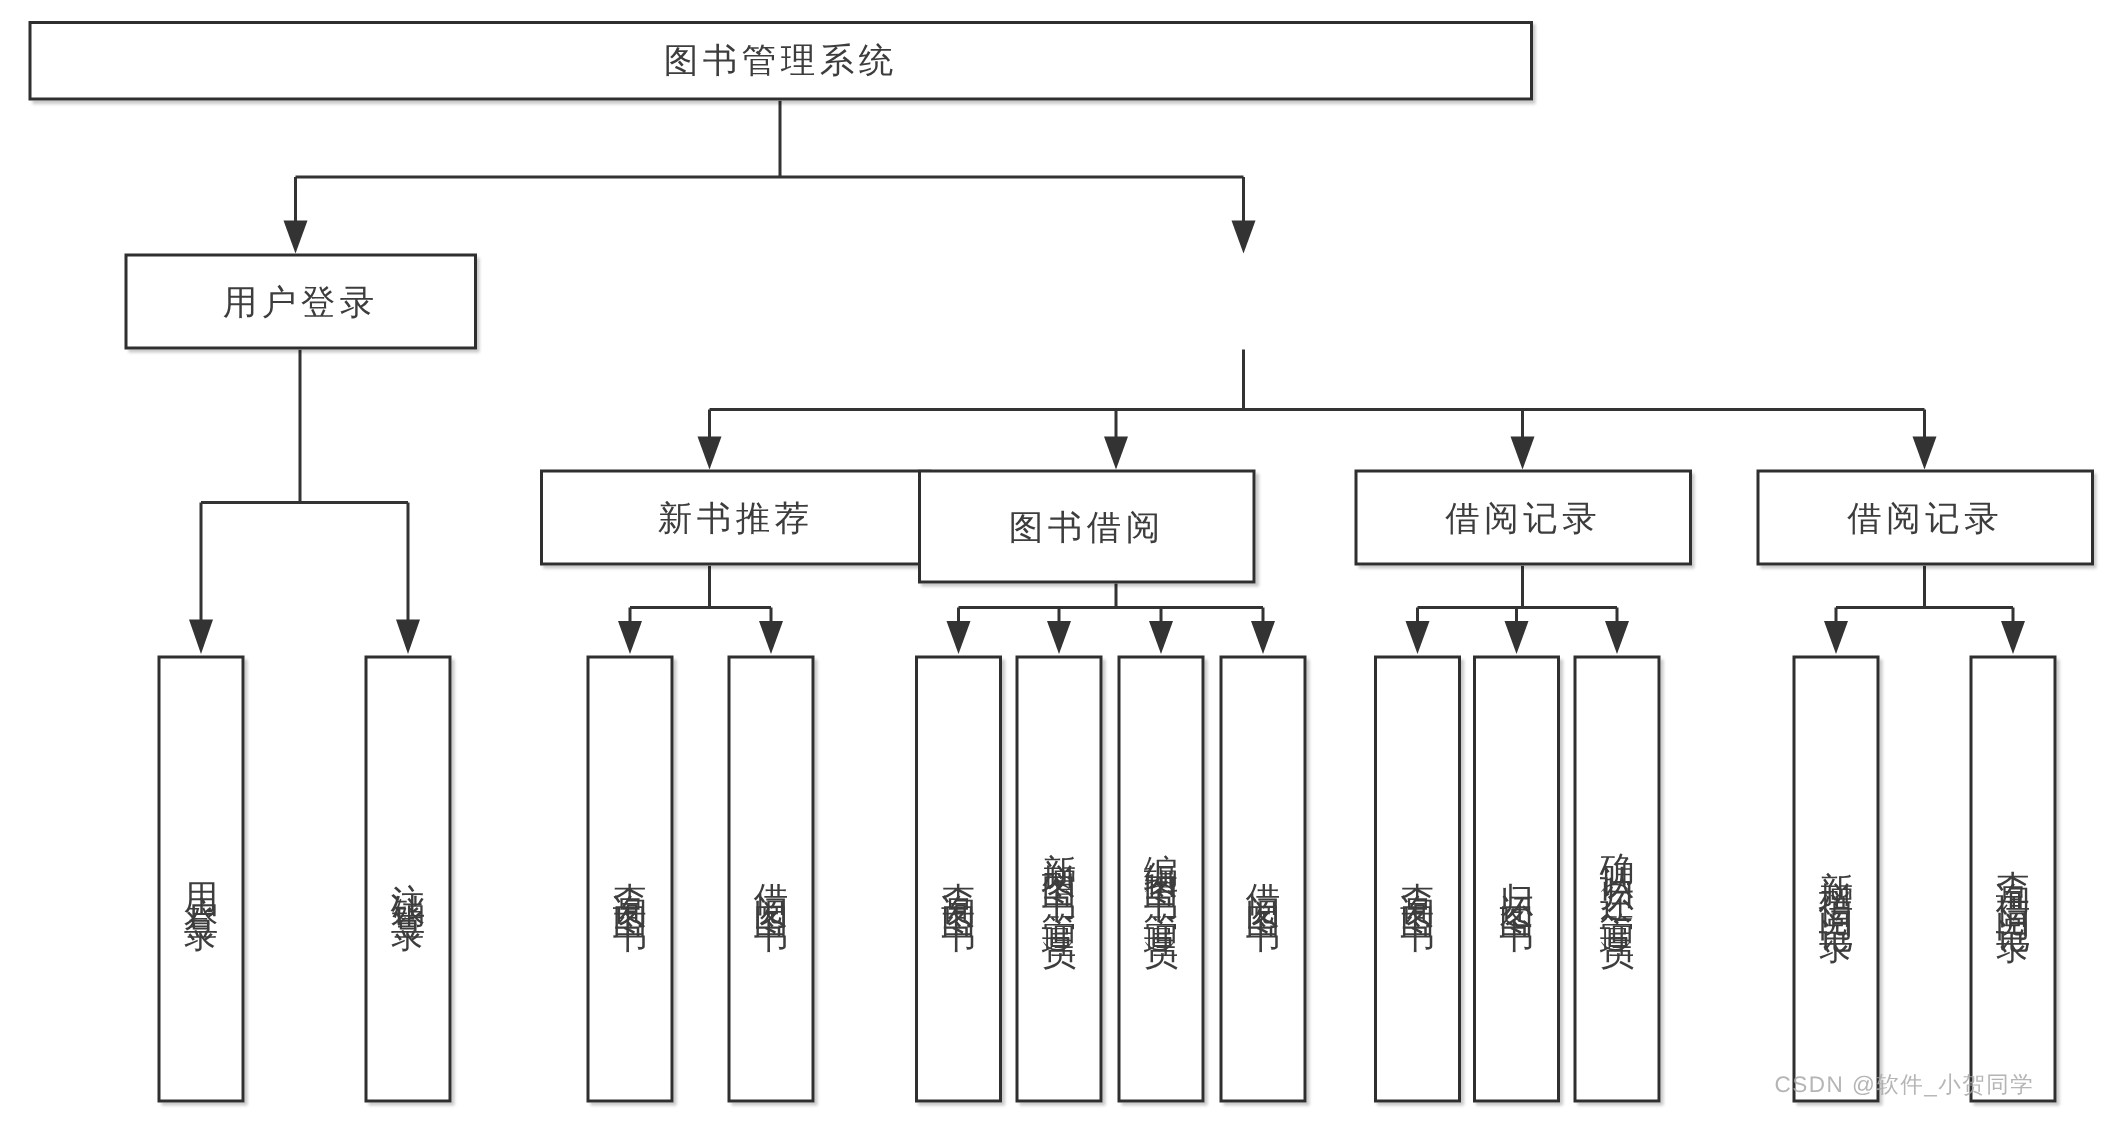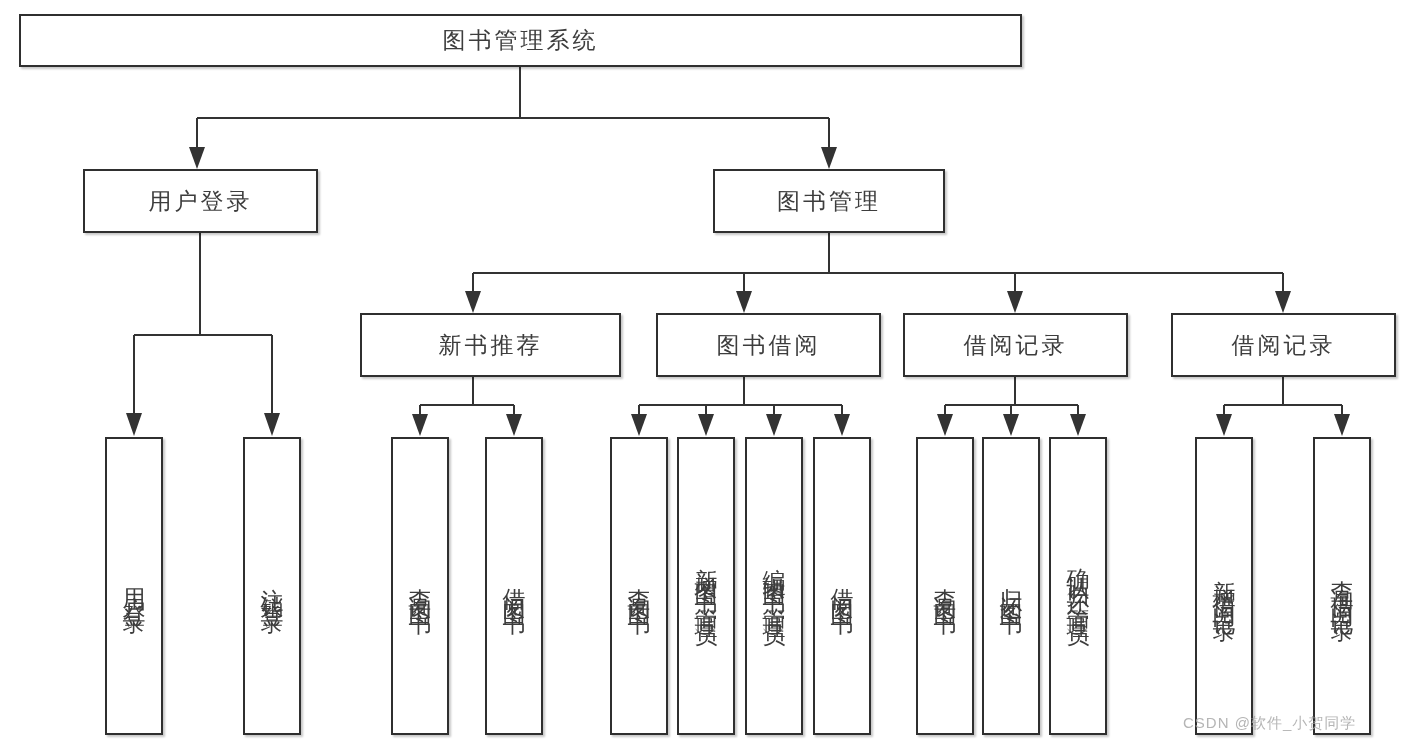--- a/index.html
+++ b/index.html
@@ -108,24 +108,23 @@
     <g>
       <path d="M1283 377 V405 M1224 405 H1342 M1224 405 V415 M1342 405 V415"></path>
       <polygon points="1216,414 1232,414 1224,436"></polygon>
       <polygon points="1334,414 1350,414 1342,436"></polygon>
     </g>
   </svg>
 
   <div class="box h" style="left:19px; top:14px; width:1003px; height:53px">图书管理系统</div>
 
   <div class="box h" style="left:83px; top:169px; width:235px; height:64px">用户登录</div>
-  <div class="box h" style="left:713px; top:169px; width:232px; height:64px">图书管理</div>
 
   <div class="box h" style="left:360px; top:313px; width:261px; height:64px">新书推荐</div>
-  <div class="box h" style="left:656px; top:313px; width:225px; height:64px">图书借阅</div>
+  <div class="box h" style="left:612px; top:313px; width:225px; height:76px">图书借阅</div>
   <div class="box h" style="left:903px; top:313px; width:225px; height:64px">借阅记录</div>
   <div class="box h" style="left:1171px; top:313px; width:225px; height:64px">借阅记录</div>
 
   <div class="box v" style="left:105px; top:437px; width:58px; height:298px">用户登录</div>
   <div class="box v" style="left:243px; top:437px; width:58px; height:298px">注销登录</div>
 
   <div class="box v" style="left:391px; top:437px; width:58px; height:298px">查询图书</div>
   <div class="box v" style="left:485px; top:437px; width:58px; height:298px">借阅图书</div>
 
   <div class="box v" style="left:610px; top:437px; width:58px; height:298px">查询图书</div>

